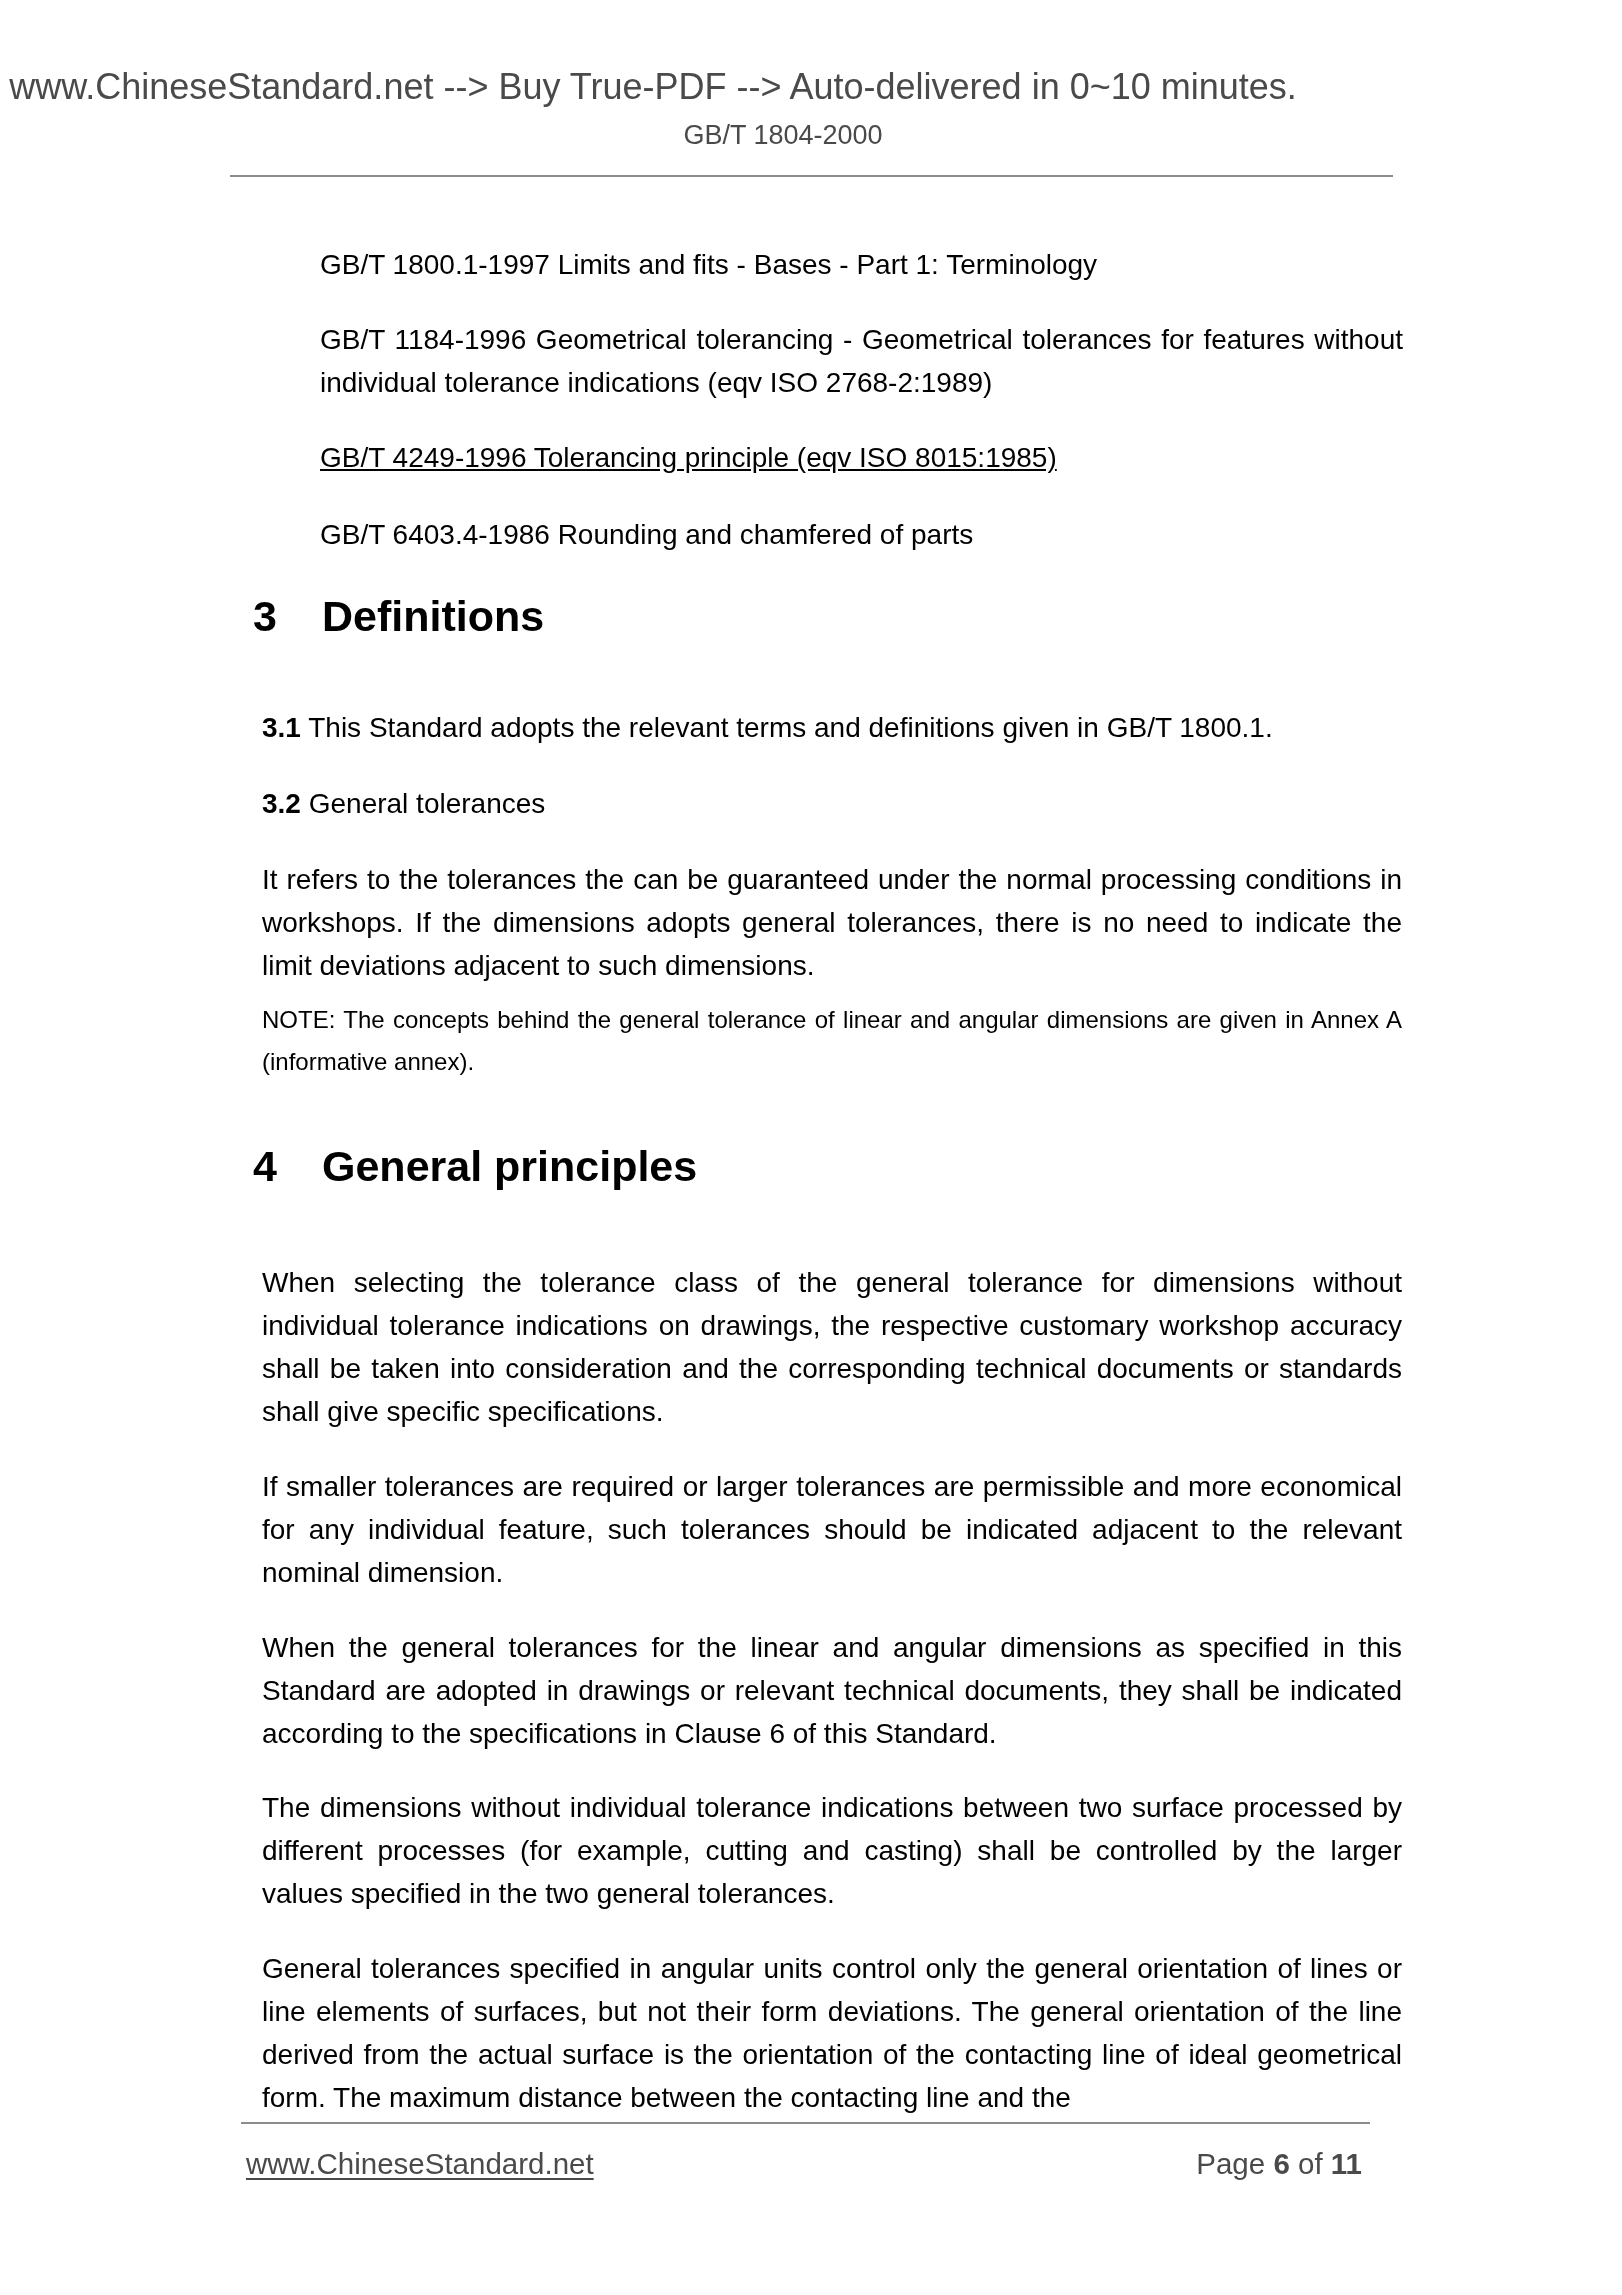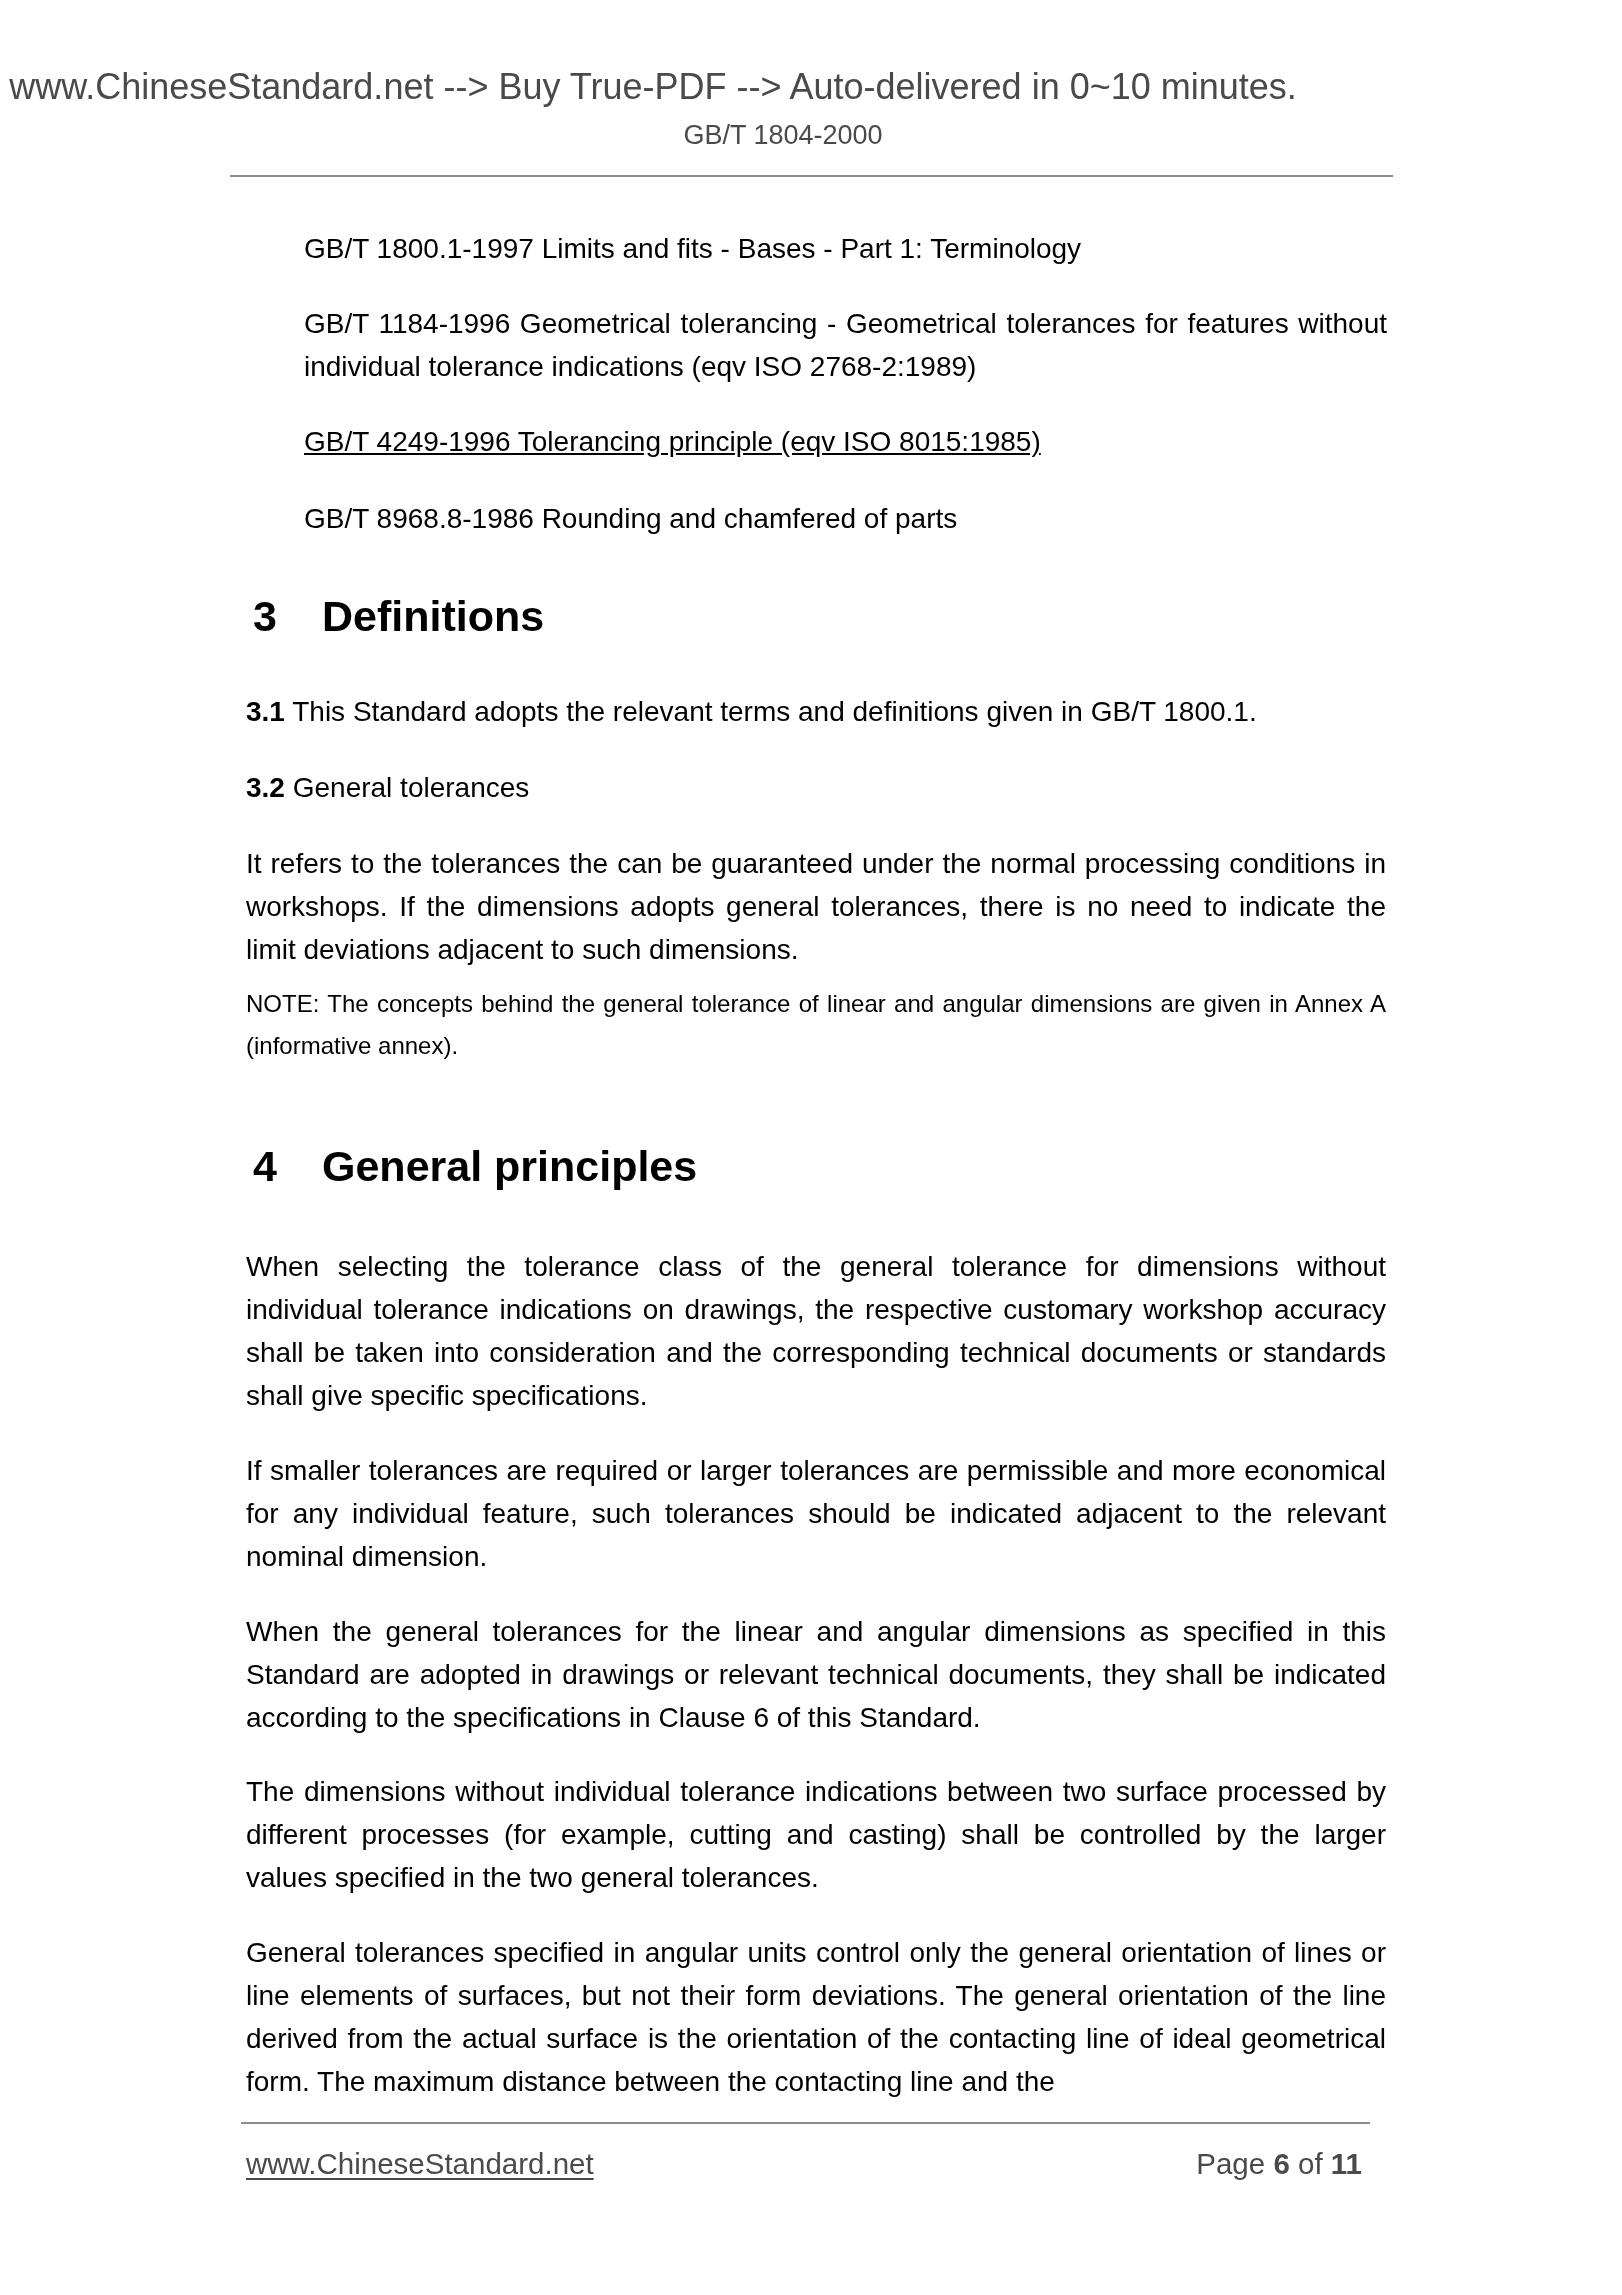--- a/index.html
+++ b/index.html
@@ -51,21 +51,21 @@
     top: 0;
   }
   .p {
     position: absolute;
     left: 0;
     width: 1140px;
     font-size: 28px;
     line-height: 43px;
     text-align: justify;
     text-align-last: left;
-    margin: 0;
+    margin: 16px;
   }
   .ref {
     left: 58px;
     width: 1083px;
   }
   .h2 {
     position: absolute;
     left: 7px;
     font-size: 43px;
     font-weight: bold;
@@ -118,21 +118,21 @@
 
 <div class="page-header-banner">www.ChineseStandard.net --&gt; Buy True-PDF --&gt; Auto-delivered in 0~10 minutes.</div>
 <div class="page-header-code">GB/T 1804-2000</div>
 <div class="header-rule"></div>
 
 <div class="content">
 
   <p class="p ref" style="top:227px;">GB/T 1800.1-1997 Limits and fits - Bases - Part 1: Terminology</p>
   <p class="p ref" style="top:302px;">GB/T 1184-1996 Geometrical tolerancing - Geometrical tolerances for features without individual tolerance indications (eqv ISO 2768-2:1989)</p>
   <p class="p ref" style="top:420px;text-decoration:underline;">GB/T 4249-1996 Tolerancing principle (eqv ISO 8015:1985)</p>
-  <p class="p ref" style="top:497px;">GB/T 8968.8-1986 Rounding and chamfered of parts</p>
+  <p class="p ref" style="top:497px;">GB/T 6403.4-1986 Rounding and chamfered of parts</p>
 
   <h2 class="h2" style="top:590px;">
     <span class="num">3</span><span>Definitions</span>
   </h2>
 
   <p class="p" style="top:690px;">
     <span class="b">3.1</span>
     <span>This Standard adopts the relevant terms and definitions given in GB/T 1800.1.</span>
   </p>
 

